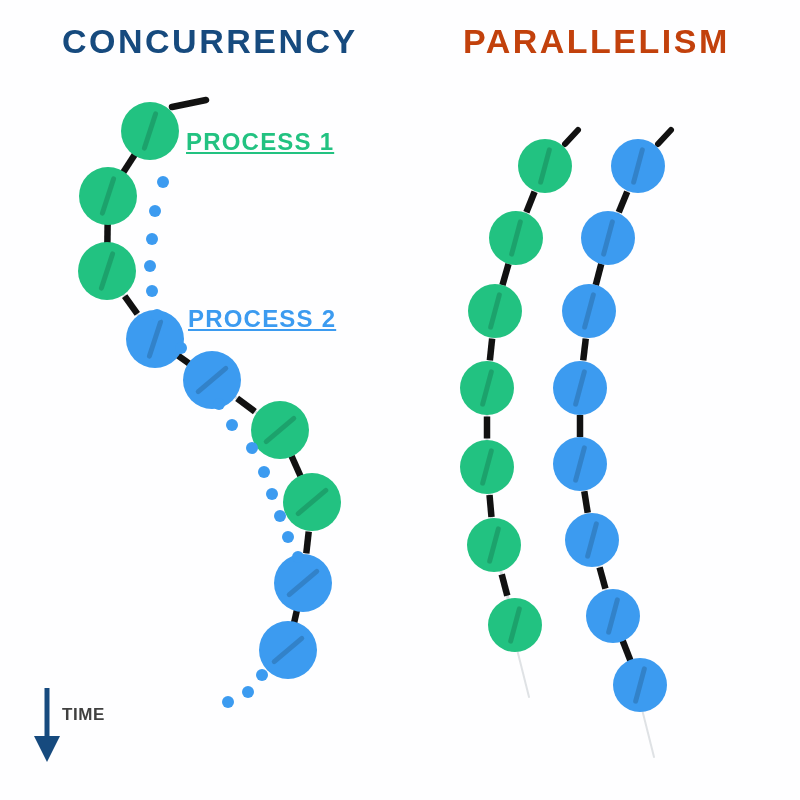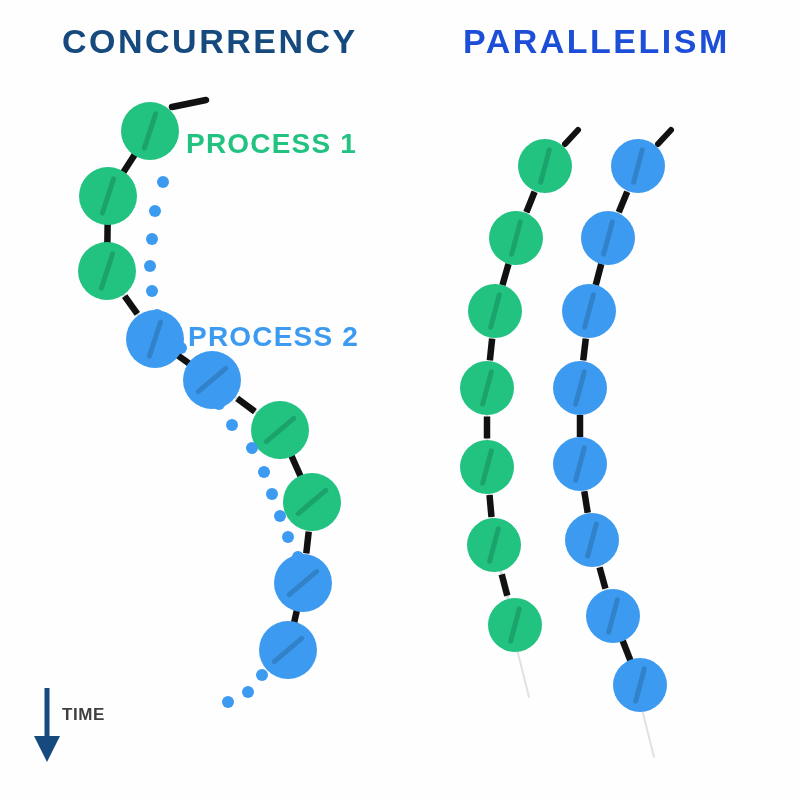--- a/index.html
+++ b/index.html
@@ -35,24 +35,25 @@
     font-size: 34px;
   }
   #title-concurrency { left: 62px;  top: 22px; }
   #title-parallelism { left: 463px; top: 22px; }
 
   .proc-label {
     position: absolute;
     font-weight: bold;
     letter-spacing: 1.2px;
     white-space: nowrap;
-    font-size: 28px;
+    font-size: 24px;
+    text-decoration: underline;
   }
   #label-process-1 { left: 186px; top: 128px; }
-  #label-process-2 { left: 188px; top: 305px; margin-top: 16px; }
+  #label-process-2 { left: 188px; top: 305px; }
 
   #time-label {
     position: absolute;
     left: 62px;
     top: 705px;
     font-weight: bold;
     font-size: 17px;
     letter-spacing: 0.6px;
     white-space: nowrap;
   }
@@ -235,21 +236,21 @@
         </g>
       </g>
     <g id="time-arrow-group">
         <line x1="47" y1="688" x2="47" y2="742" stroke="#164A7E" stroke-width="5"></line>
         <polygon points="34,736 60,736 47,762" fill="#164A7E"></polygon>
       </g>
   </svg>
 
   <div class="title" id="title-concurrency" style="color: rgb(22, 74, 126);">CONCURRENCY</div>
 
-  <div class="title" id="title-parallelism" style="color: #1d4ed8;">PARALLELISM</div>
+  <div class="title" id="title-parallelism" style="color: #c2410c;">PARALLELISM</div>
 
   <div class="proc-label" id="label-process-1" style="color: rgb(34, 194, 129);">PROCESS 1</div>
 
   <div class="proc-label" id="label-process-2" style="color: rgb(60, 155, 240);">PROCESS 2</div>
 
   <div id="time-label" style="color: #404040;">TIME</div>
 
 </div>
 
 </body></html>

